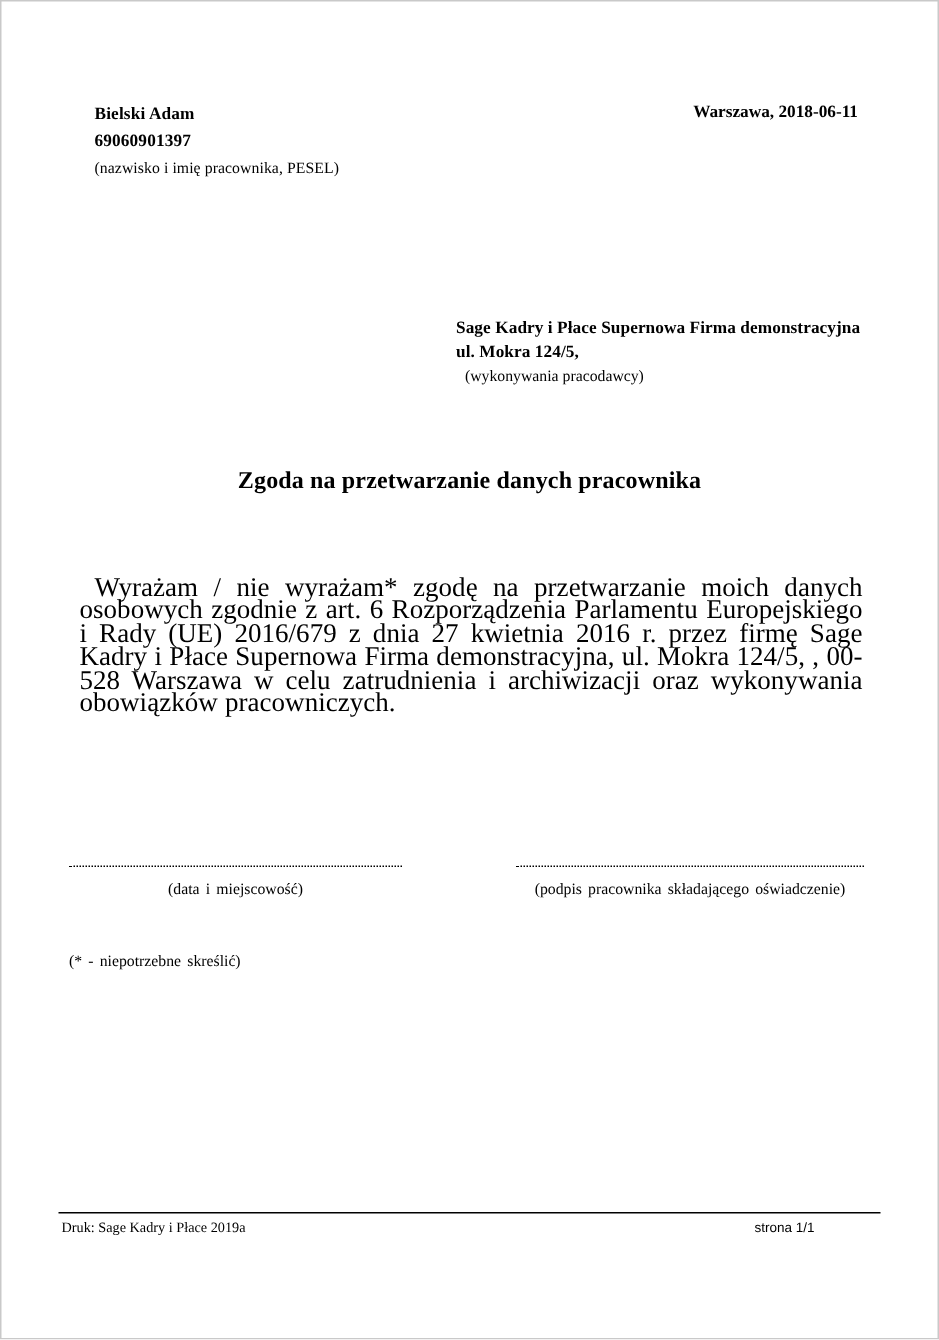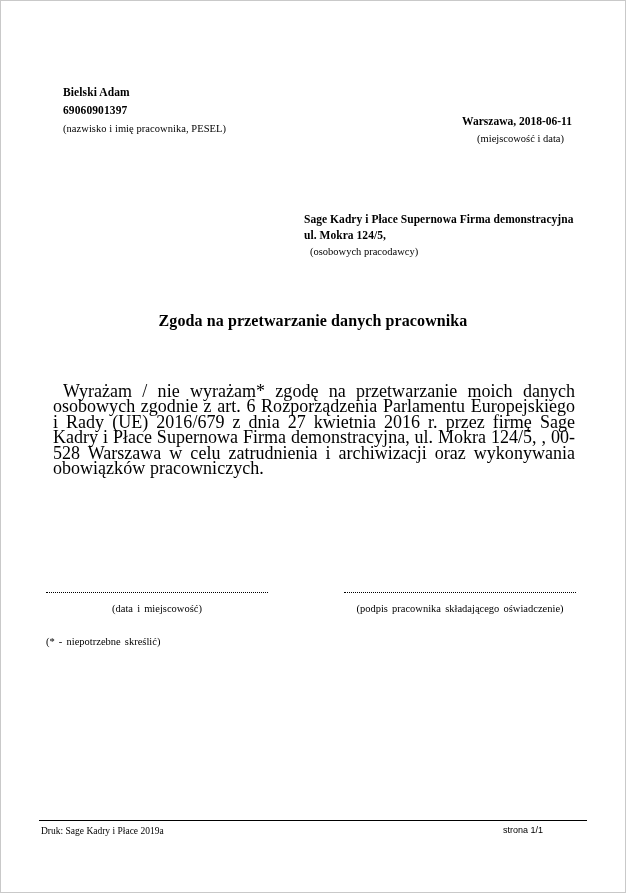--- a/index.html
+++ b/index.html
@@ -18,21 +18,21 @@
     height: 893px;
     box-sizing: border-box;
     background: #ffffff;
     border: 1px solid #c9c9c9;
     overflow: hidden;
   }
 
   
   .header-row {
     position: absolute;
-    top: 76px;
+    top: 60px;
     left: 0;
     right: 0;
     height: 70px;
   }
 
   .employee-block {
     position: absolute;
     left: 62px;
     top: 6px;
     width: 300px;
@@ -59,21 +59,20 @@
     position: absolute;
     right: 53px;
     top: 6px;
     width: 260px;
     text-align: right;
   }
   .place-date-value {
     font-size: 11.5px;
     font-weight: bold;
     line-height: 17px;
-    margin-top: 30px;
   }
   .place-date-caption {
     font-size: 10.5px;
     line-height: 17px;
     padding-right: 8px;
   }
 
   
   .employer-block {
     position: absolute;
@@ -115,21 +114,21 @@
     line-height: 15.4px;
     text-align: justify;
     text-indent: 10px;
     letter-spacing: 0.02px;
     word-spacing: 0.3px;
   }
 
   
   .signature-area {
     position: absolute;
-    top: 591px;
+    top: 576px;
     left: 0;
     right: 0;
     height: 45px;
     padding-left: 34px;
   }
   .sig-col {
     position: absolute;
     text-align: center;
   }
   .sig-col.left  { left: 45px;  width: 222px; }
@@ -156,21 +155,21 @@
     font-size: 10.5px;
     line-height: 14px;
     word-spacing: 1.5px;
   }
 
   
   .page-footer {
     position: absolute;
     left: 38px;
     right: 38px;
-    bottom: 52px;
+    bottom: 64px;
     border-top: 1.3px solid #000000;
     padding-top: 3px;
     height: 16px;
   }
   .footer-left {
     position: absolute;
     left: 2px;
     top: 4px;
     font-size: 9.5px;
     line-height: 12px;
@@ -192,29 +191,28 @@
   <div class="header-row">
 
     <div class="employee-block">
       <div class="employee-name">Bielski Adam</div>
       <div class="employee-pesel">69060901397</div>
       <div class="employee-caption">(nazwisko i imię pracownika, PESEL)</div>
     </div>
 
     <div class="place-date-block">
       <div class="place-date-value">Warszawa, 2018-06-11</div>
-      <div class="place-date-caption">(miejscowość i data)</div>
     </div>
 
   </div>
 
   <div class="employer-block">
     <div class="employer-line">Sage Kadry i Płace Supernowa Firma demonstracyjna</div>
     <div class="employer-line">ul. Mokra 124/5,</div>
-    <div class="employer-caption">(osobowych pracodawcy)</div>
+    <div class="employer-caption">(wykonywania pracodawcy)</div>
   </div>
 
   <div class="doc-title">Zgoda na przetwarzanie danych pracownika</div>
 
   <div class="body-paragraph">Wyrażam / nie wyrażam* zgodę na przetwarzanie moich danych osobowych zgodnie z art. 6 Rozporządzenia Parlamentu Europejskiego i Rady (UE) 2016/679 z dnia 27 kwietnia 2016 r. przez firmę Sage Kadry i Płace Supernowa Firma demonstracyjna, ul. Mokra 124/5, , 00-528 Warszawa w celu zatrudnienia i archiwizacji oraz wykonywania obowiązków pracowniczych.</div>
 
   <div class="signature-area">
 
     <div class="sig-col left">
       <div class="sig-dots"></div>

